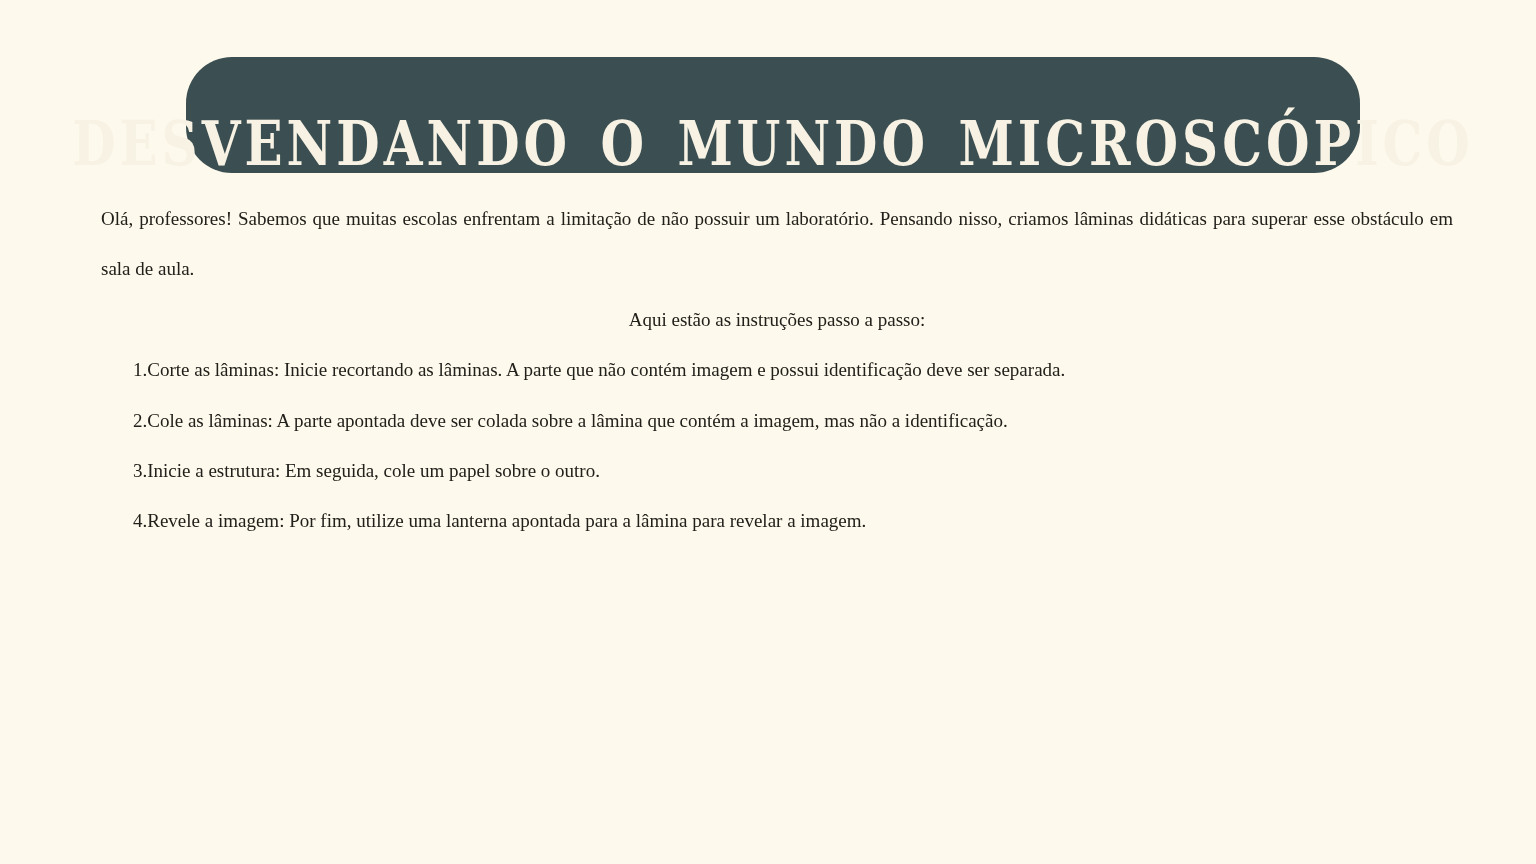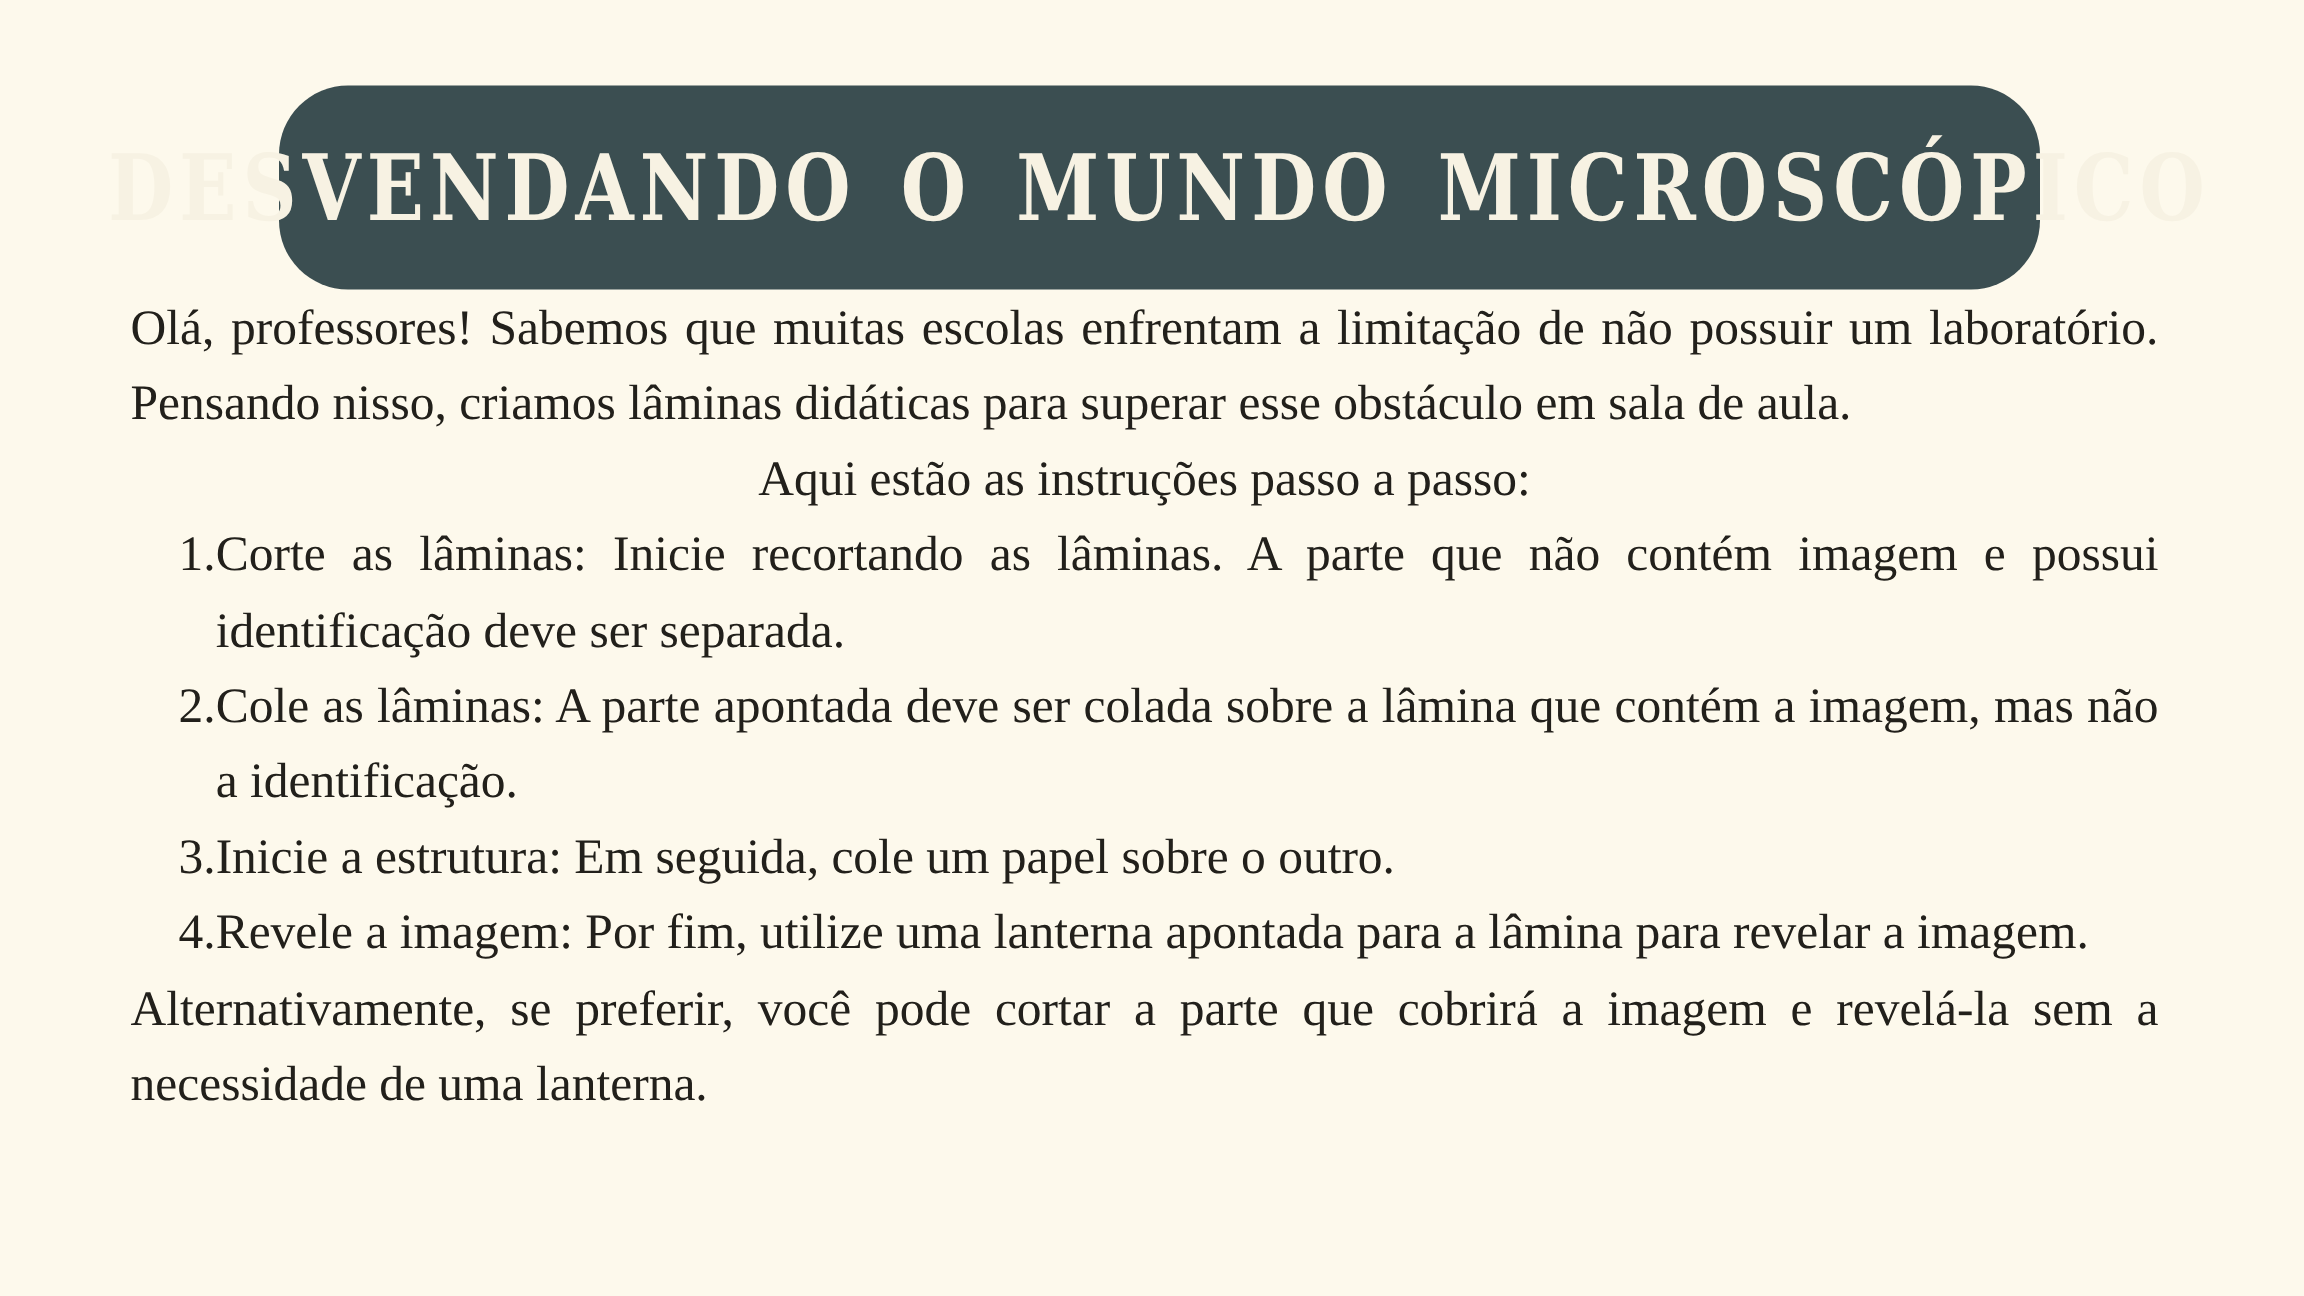--- a/index.html
+++ b/index.html
@@ -17,44 +17,44 @@
   }
   .slide {
     position: absolute;
     inset: 0;
   }
   .banner {
     position: absolute;
     left: 186px;
     top: 57px;
     width: 1174px;
-    height: 136px;
+    height: 116px;
     background: #3b4e51;
     border-radius: 46px;
     display: flex;
-    align-items: center;
+    align-items: flex-end;
     justify-content: center;
   }
   .banner-title {
     font-family: "DejaVu Serif", serif;
     font-weight: 700;
     font-size: 50px;
     letter-spacing: 4px;
     word-spacing: 8px;
     color: #f7f2e3;
     white-space: nowrap;
     transform: scaleY(1.22);
     transform-origin: center;
   }
   .content {
     position: absolute;
-    left: 87px;
+    left: 101px;
     top: 194px;
     width: 1352px;
-    font-size: 33px;
+    font-size: 19px;
     line-height: 50.4px;
   }
   .para {
     margin: 0;
     text-align: justify;
   }
   .heading-line {
     margin: 0;
     text-align: center;
   }
@@ -103,17 +103,16 @@
       <li>
         <span class="step-number">3.</span>
         <span class="step-text">Inicie a estrutura: Em seguida, cole um papel sobre o outro.</span>
       </li>
       <li>
         <span class="step-number">4.</span>
         <span class="step-text">Revele a imagem: Por fim, utilize uma lanterna apontada para a lâmina para revelar a imagem.</span>
       </li>
     </ol>
 
-    <p class="para">Alternativamente, se preferir, você pode cortar a parte que cobrirá a imagem e revelá-la sem a necessidade de uma lanterna.</p>
 
   </div>
 
 </div>
 
 </body></html>

